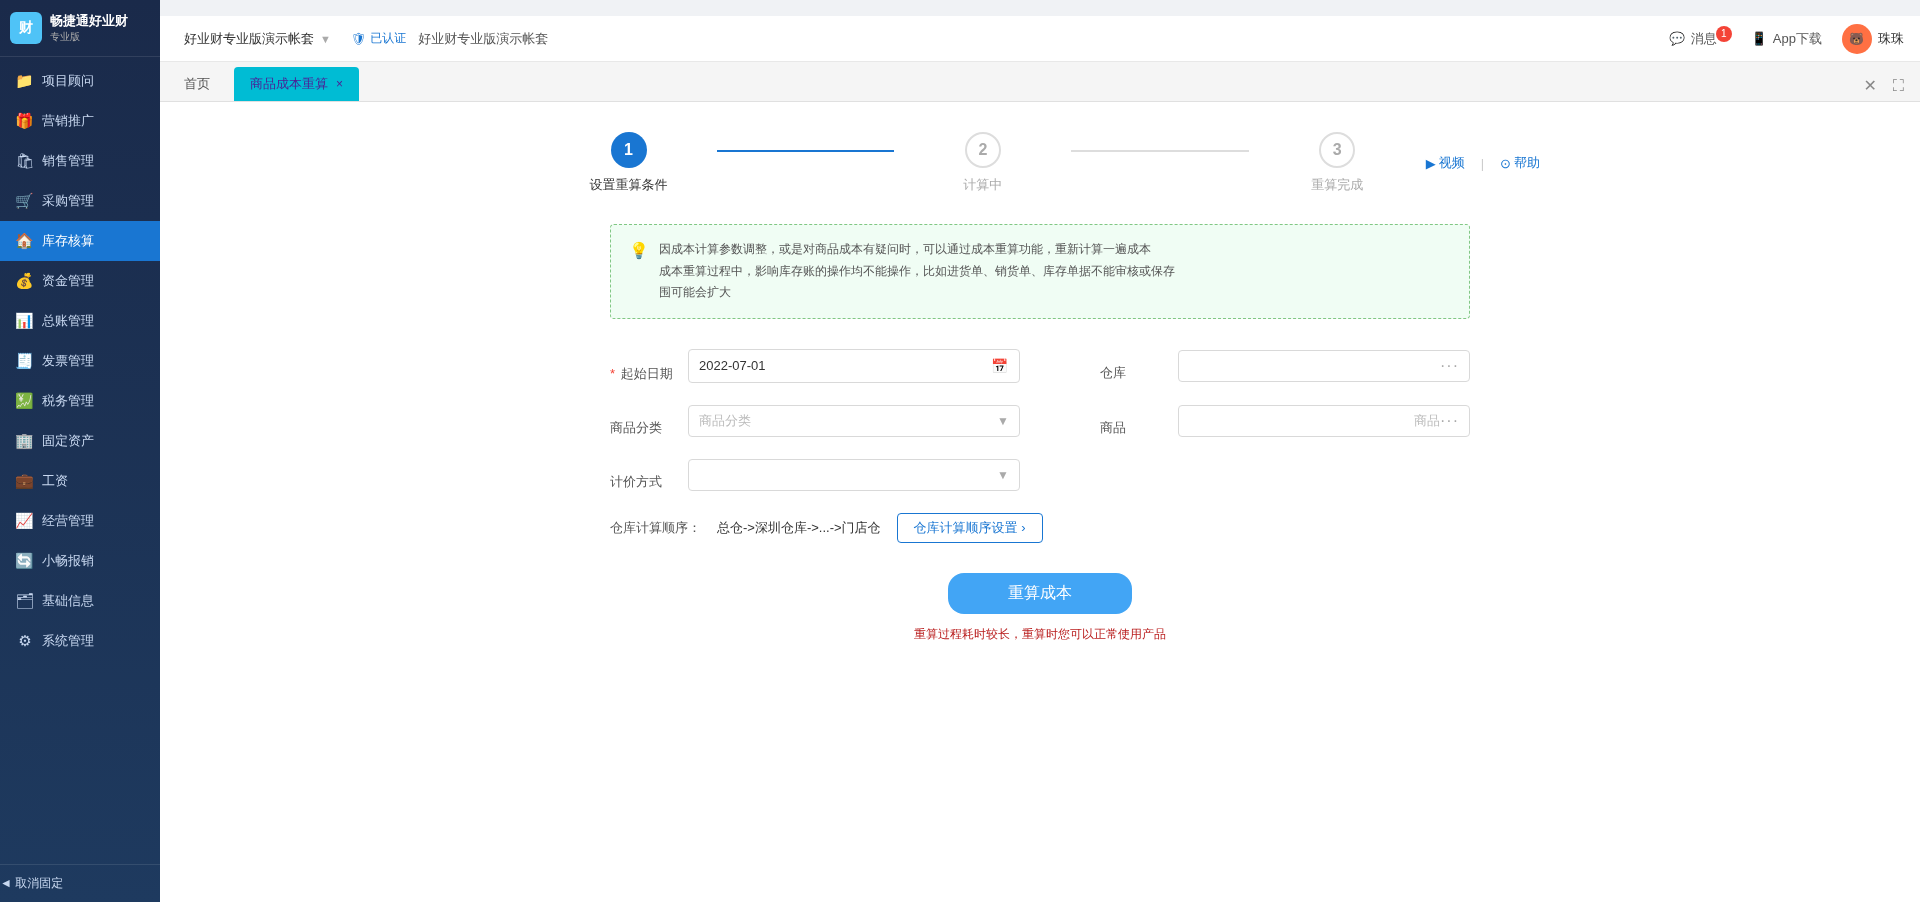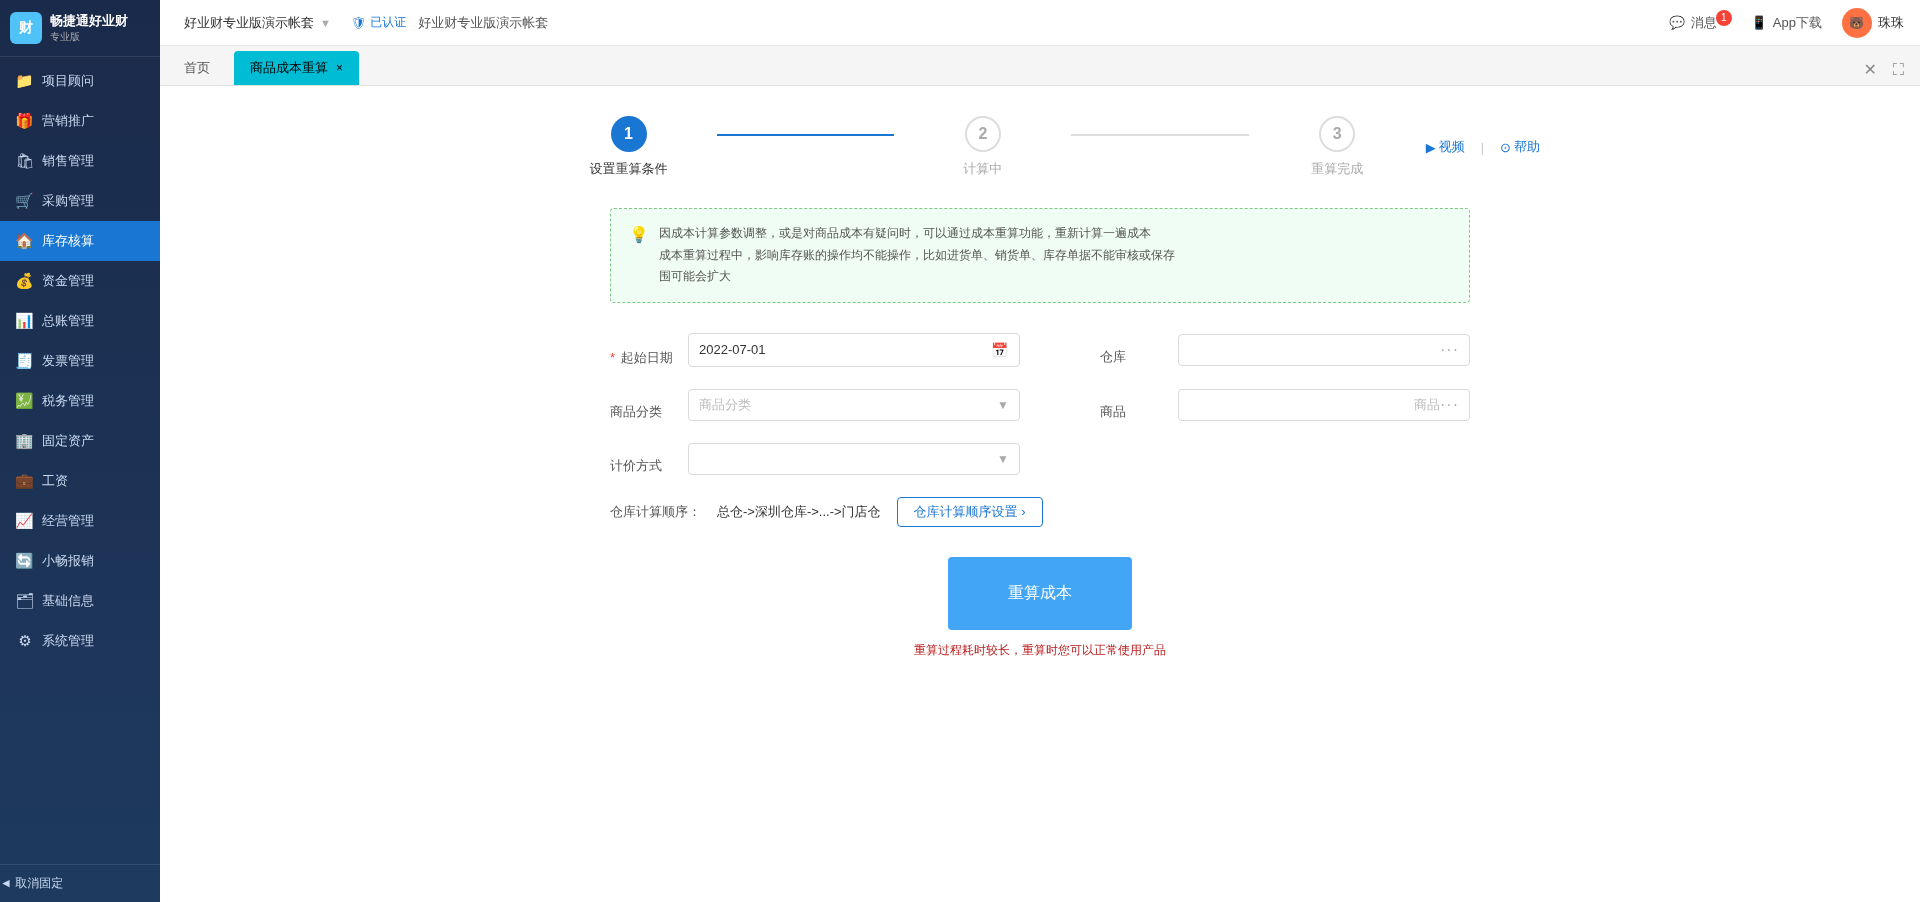--- a/index.html
+++ b/index.html
@@ -77,20 +77,21 @@
 
     
     .top-header {
       height: 46px;
       background: white;
       display: flex;
       align-items: center;
       padding: 0 16px;
       border-bottom: 1px solid #e8e8e8;
       gap: 12px;
+      margin-top: 16px;
     }
     .account-selector {
       display: flex;
       align-items: center;
       gap: 6px;
       font-size: 13px;
       color: #333;
       cursor: pointer;
       padding: 4px 8px;
       border-radius: 4px;
@@ -161,21 +162,21 @@
       cursor: pointer;
       border-radius: 4px 4px 0 0;
       margin-left: 8px;
     }
     .tab.inactive {
       color: #555;
       background: transparent;
     }
     .tab.active {
       background: #00bcd4;
-      color: #000000;
+      color: #4c1d95;
     }
     .tab .close-icon { font-size: 12px; cursor: pointer; }
     .tab-actions {
       margin-left: auto;
       display: flex;
       align-items: center;
       gap: 8px;
       padding-right: 12px;
       padding-bottom: 4px;
     }
@@ -341,22 +342,22 @@
       gap: 4px;
     }
 
     
     .recalc-btn {
       display: block;
       margin: 0 auto 12px;
       background: #42a5f5;
       color: white;
       border: none;
-      border-radius: 4px;
-      padding: 26px 60px;
+      border-radius: 16px;
+      padding: 10px 60px;
       font-size: 16px;
       cursor: pointer;
       font-family: inherit;
     }
     .recalc-hint {
       text-align: center;
       font-size: 12px;
       color: #b91c1c;
     }
 

